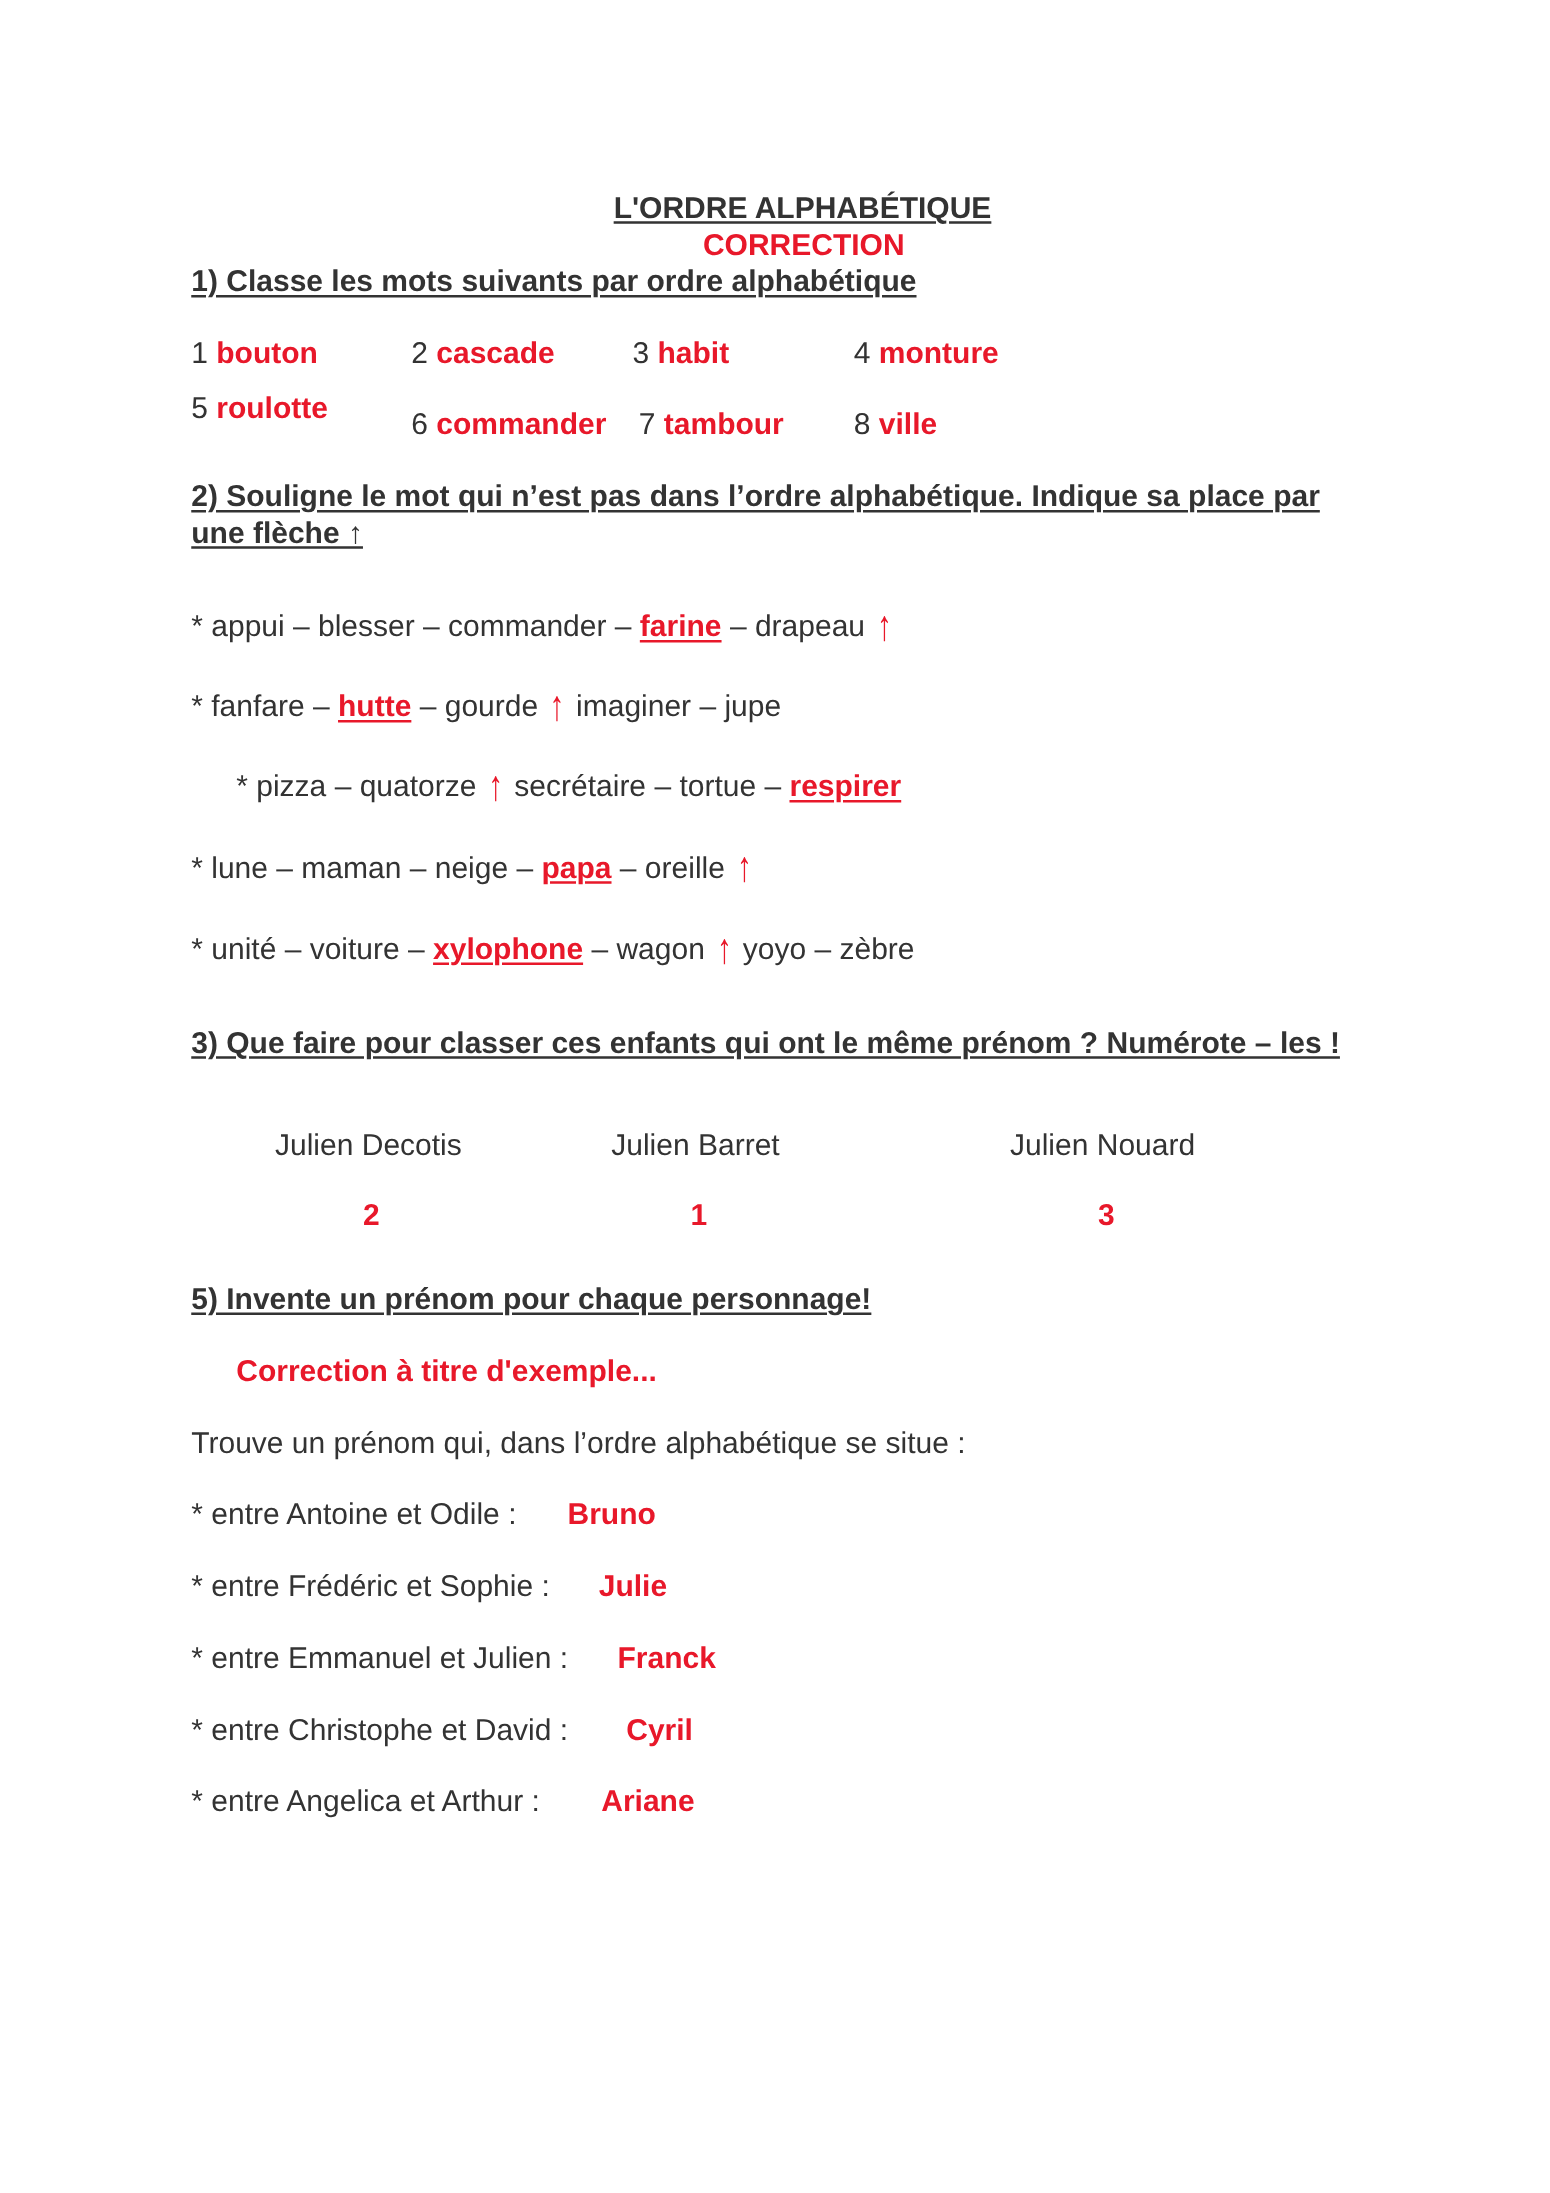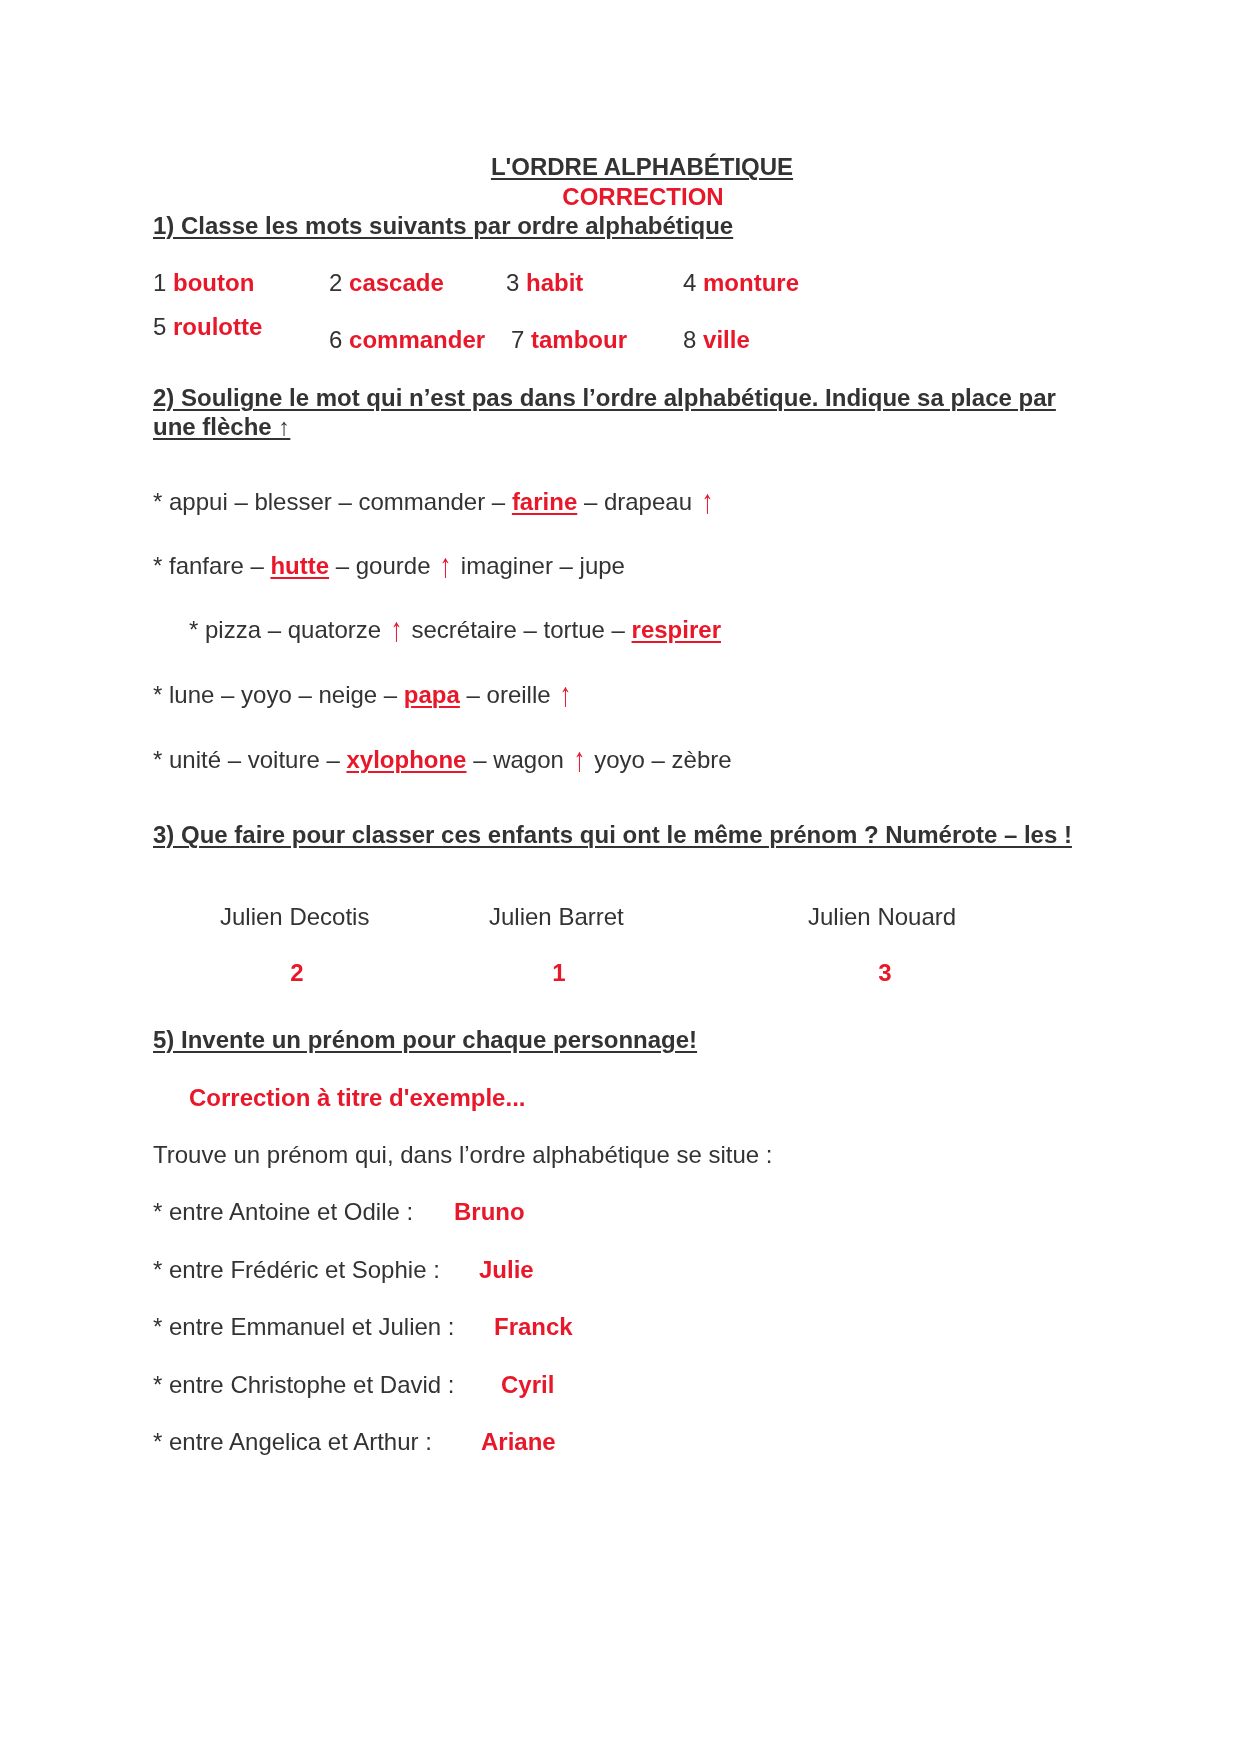--- a/index.html
+++ b/index.html
@@ -34,21 +34,21 @@
 
 <div class="abs h" style="left:153px; top:386px;">2) Souligne le mot qui n’est pas dans l’ordre alphabétique. Indique sa place par</div>
 <div class="abs h" style="left:153px; top:415px;">une flèche ↑</div>
 
 <div class="abs t" style="left:153px; top:484px;"><span>* appui – blesser – commander – </span><span class="red b ul">farine</span><span> – drapeau </span><span class="arrow">↑</span></div>
 
 <div class="abs t" style="left:153px; top:548px;"><span>* fanfare – </span><span class="red b ul">hutte</span><span> – gourde </span><span class="arrow">↑</span><span> imaginer – jupe</span></div>
 
 <div class="abs t" style="left:153px; top:612px;margin-left:36px;"><span>* pizza – quatorze </span><span class="arrow">↑</span><span> secrétaire – tortue – </span><span class="red b ul">respirer</span></div>
 
-<div class="abs t" style="left:153px; top:677px;"><span>* lune – yoyo – neige – </span><span class="red b ul">papa</span><span> – oreille </span><span class="arrow">↑</span></div>
+<div class="abs t" style="left:153px; top:677px;"><span>* lune – maman – neige – </span><span class="red b ul">papa</span><span> – oreille </span><span class="arrow">↑</span></div>
 
 <div class="abs t" style="left:153px; top:742px;"><span>* unité – voiture – </span><span class="red b ul">xylophone</span><span> – wagon </span><span class="arrow">↑</span><span> yoyo – zèbre</span></div>
 
 <div class="abs h" style="left:153px; top:823px;">3) Que faire pour classer ces enfants qui ont le même prénom ? Numérote – les !</div>
 
 <div class="abs t" style="left:220px; top:905px;">Julien Decotis</div>
 <div class="abs t" style="left:489px; top:905px;">Julien Barret</div>
 <div class="abs t" style="left:808px; top:905px;">Julien Nouard</div>
 
 <div class="abs t b red center" style="left:297px; top:961px;">2</div>

